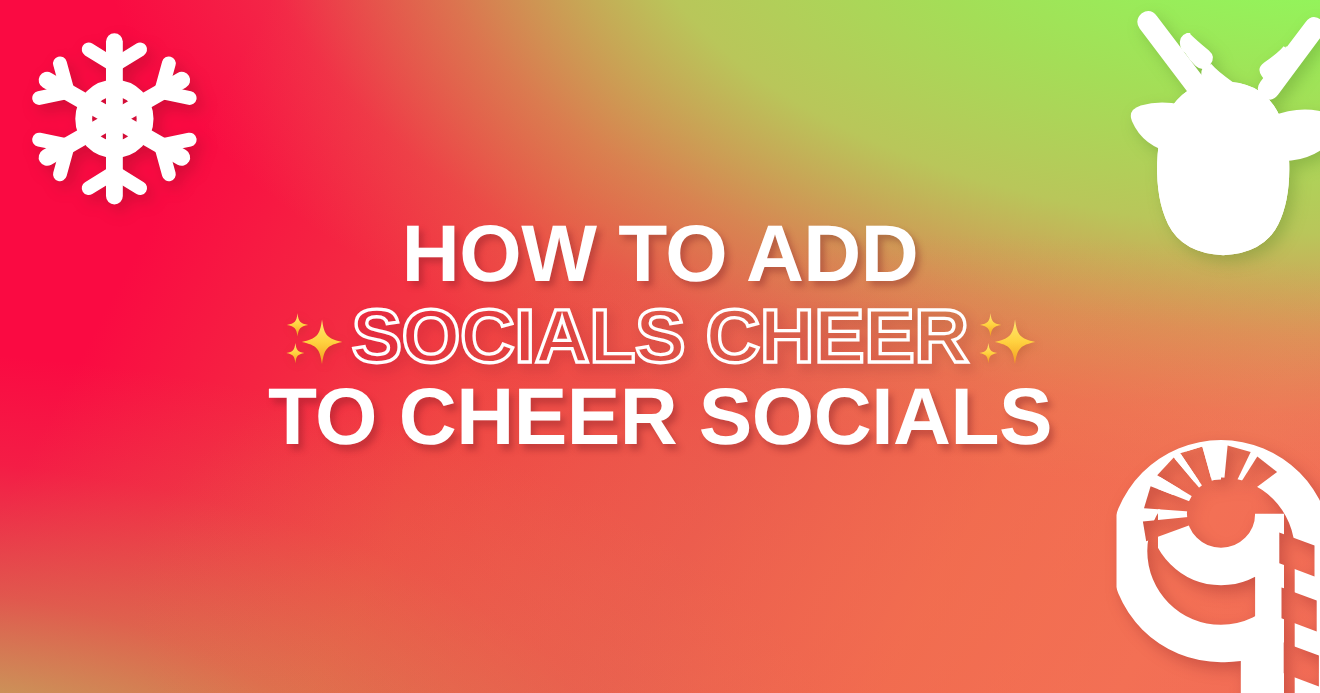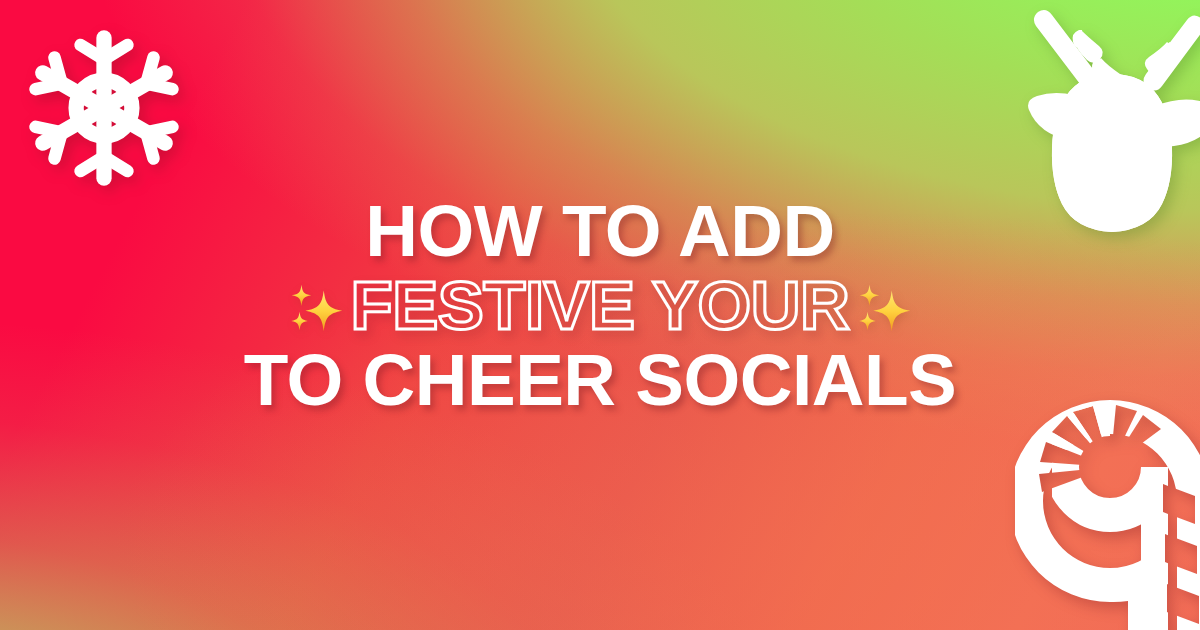--- a/index.html
+++ b/index.html
@@ -321,21 +321,21 @@
               <stop offset="50%" stop-color="#FFD23F"></stop>
               <stop offset="100%" stop-color="#F29C1F"></stop>
             </linearGradient>
           </defs>
           <path d="M40 16 C42 31 45 34 59 37 C45 40 42 43 40 58 C38 43 35 40 21 37 C35 34 38 31 40 16 Z" fill="url(#spk1)"></path>
           <path d="M17 10 C18 18 19.5 19.5 27 21 C19.5 22.5 18 24 17 32 C16 24 14.5 22.5 7 21 C14.5 19.5 16 18 17 10 Z" fill="url(#spk1)"></path>
           <path d="M15 38 C16 45 17 46 23.5 47.5 C17 49 16 50 15 57 C14 50 13 49 6.5 47.5 C13 46 14 45 15 38 Z" fill="url(#spk1)"></path>
         </svg>
       </span>
 
-      <span class="hl-outline">FESTIVE YOUR</span>
+      <span class="hl-outline">SOCIALS CHEER</span>
 
       <span class="sparkle">
         <svg viewBox="0 0 64 64" width="62" height="62">
           <defs>
             <linearGradient id="spk2" x1="0" y1="0" x2="0" y2="1">
               <stop offset="0%" stop-color="#FFE873"></stop>
               <stop offset="50%" stop-color="#FFD23F"></stop>
               <stop offset="100%" stop-color="#F29C1F"></stop>
             </linearGradient>
           </defs>

